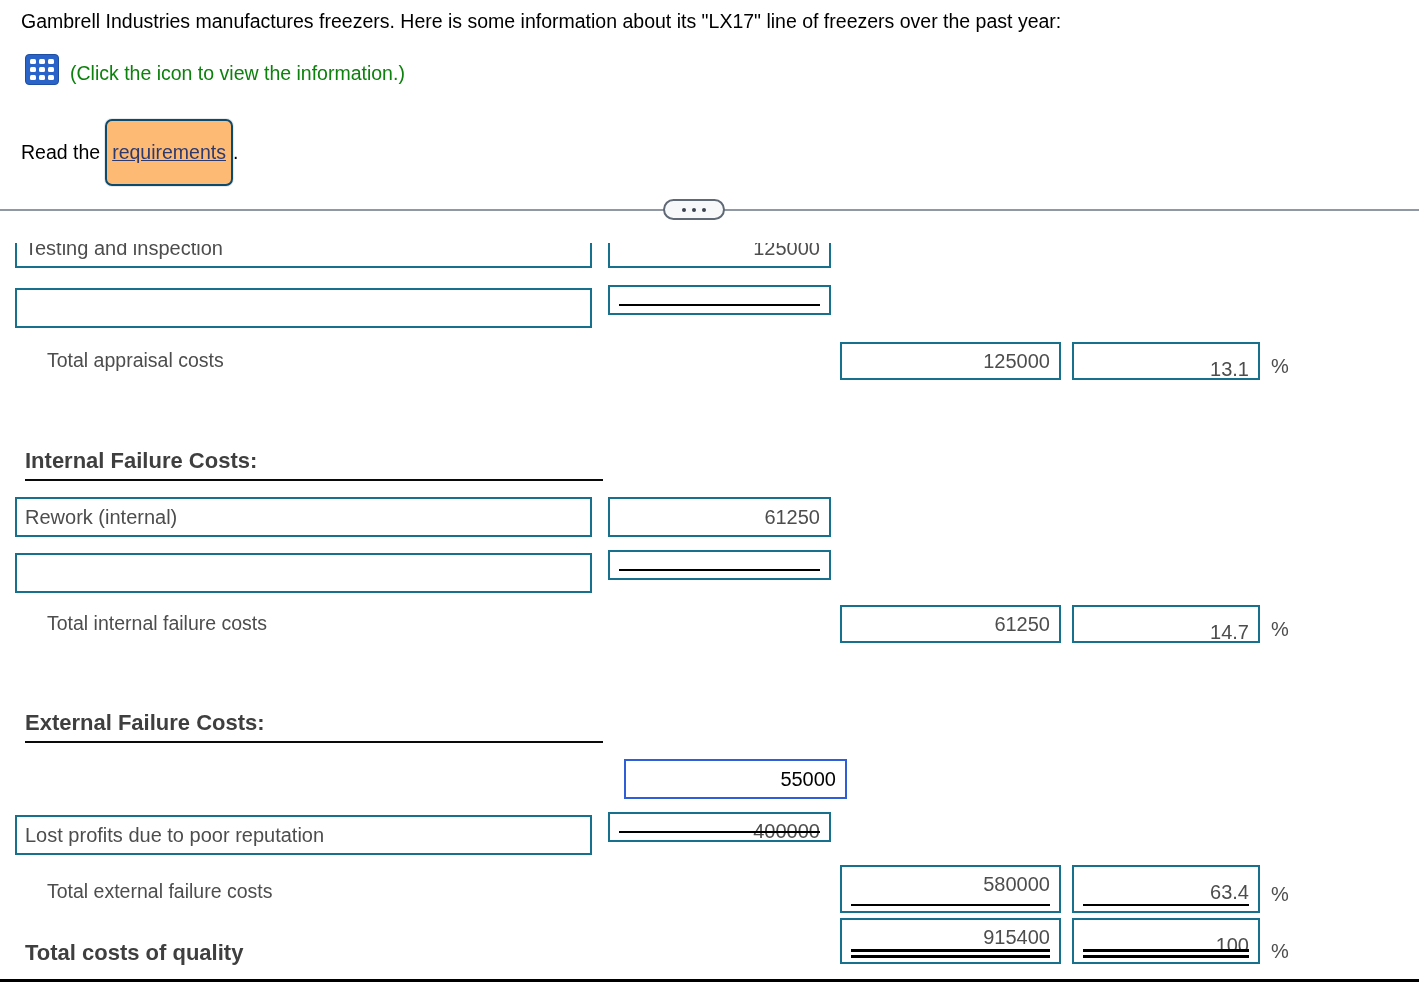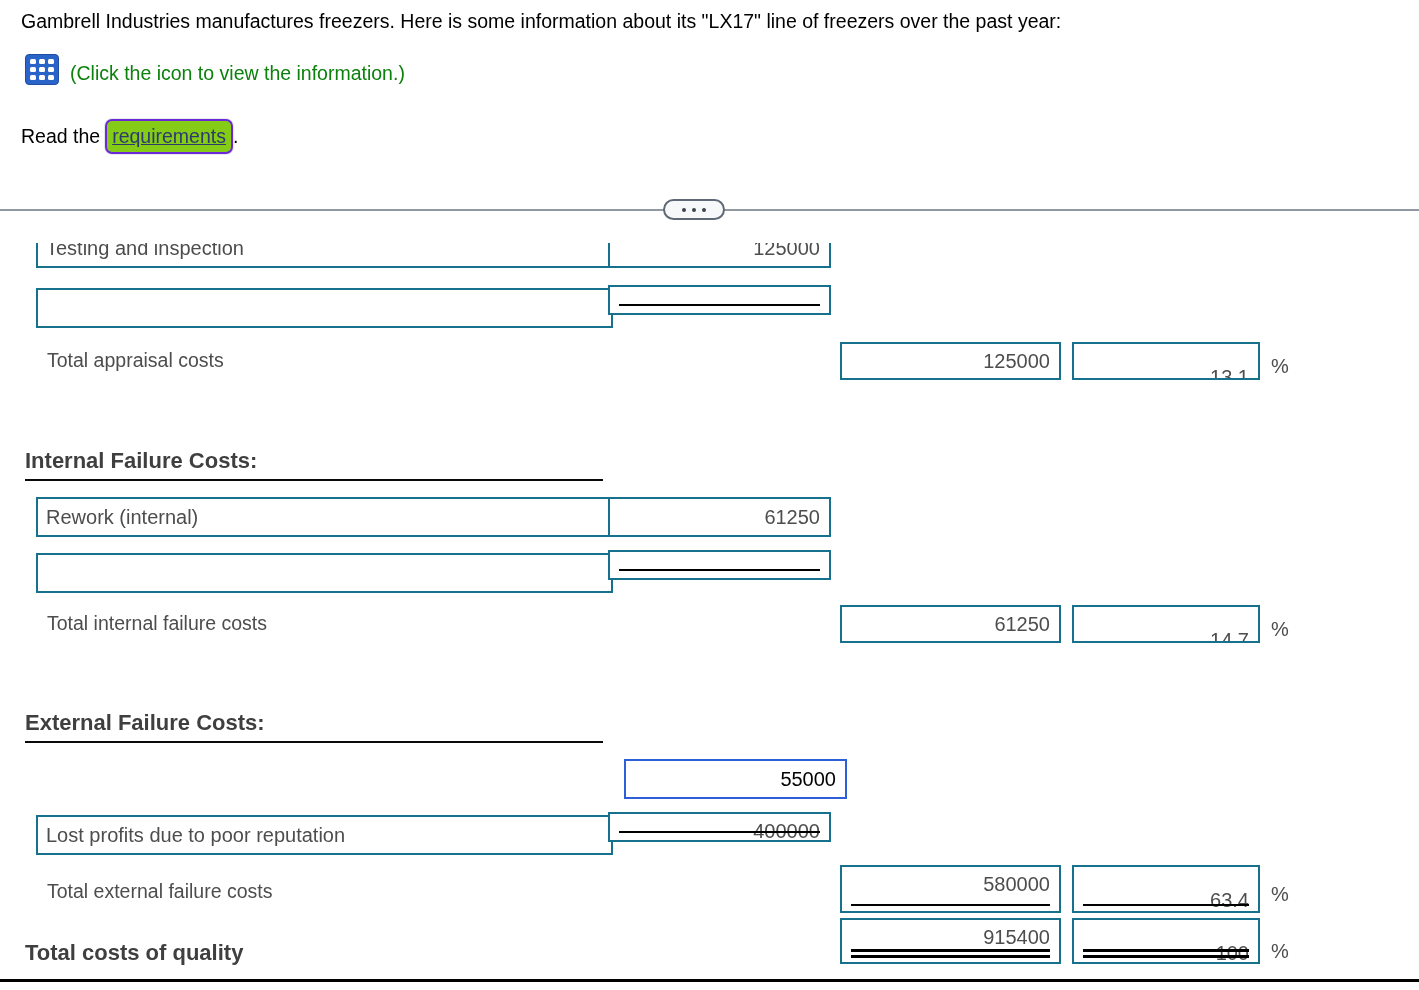--- a/index.html
+++ b/index.html
@@ -14,47 +14,47 @@
   .icon-line { position:absolute; left:25px; top:54px; display:flex; align-items:flex-end; gap:11px; }
   .table-icon {
     width:34px; height:31px; background:#2a64c8; border:1px solid #1e4fa3; border-radius:4px;
     display:grid; grid-template-columns:repeat(3,1fr); grid-template-rows:repeat(3,1fr);
     gap:3px; padding:4px; cursor:pointer;
   }
   .table-icon span { background:#ffffff; border-radius:1.5px; }
   .hint { color:#0c810c; font-size:19.5px; }
   .read-line { position:absolute; left:21px; top:119px; font-size:19.5px; color:#000; display:flex; align-items:center; }
   .req-box {
-    display:inline-block; margin-left:5px; padding:4px 5px; background:#84cc16;
-    border:2px solid #6d28d9; border-radius:7px; box-shadow:0 0 0 1px #e9eaeb;
+    display:inline-block; margin-left:5px; padding:20px 5px; background:#fdba74;
+    border:2px solid #0c4a6e; border-radius:7px; box-shadow:0 0 0 1px #e9eaeb;
   }
   a.req { color:#2d3a70; text-decoration:underline; cursor:pointer; }
 
   
   .divider { position:absolute; left:0; right:0; top:209px; border-top:2px solid #8f98a3; }
   .pill {
     position:absolute; left:663px; top:199px; width:62px; height:21px;
     border:2px solid #5f6875; border-radius:11px; background:#f7f8f9;
     display:flex; align-items:center; justify-content:center; gap:6px; cursor:pointer;
   }
   .pill i { width:4px; height:4px; border-radius:50%; background:#3c4450; }
 
   
   .sheet { position:absolute; left:0; top:243px; width:1419px; height:737px; overflow:hidden; }
 
   .box {
     position:absolute; border:2px solid #17718c; background:#fff;
     font-size:20px; color:#4d4d4d; white-space:nowrap; overflow:hidden;
   }
-  .lbl { left:36px; width:577px; height:40px; padding:0 8px; line-height:36px; text-align:left; }
+  .lbl { left:15px; width:577px; height:40px; padding:0 8px; line-height:36px; text-align:left; }
   .val { left:608px; width:223px; height:40px; padding:0 9px; line-height:36px; text-align:right; }
   .val.tall { height:30px; line-height:34px; }
   .val.focused { border-color:#2e5fd9; color:#000;margin-left:16px; }
   .tot { left:840px; width:221px; height:38px; padding:0 9px; line-height:34px; text-align:right; }
-  .pct { left:1072px; width:188px; height:38px; padding:16px 9px; line-height:34px; text-align:right; }
+  .pct { left:1072px; width:188px; height:38px; padding:8px 9px; line-height:34px; text-align:right; }
   .h42 { height:48px; }
   .h46 { height:46px; }
 
   .rule  { position:absolute; left:9px; right:9px; bottom:7px; border-top:2.5px solid #000; }
   .rule2 { position:absolute; left:9px; right:9px; bottom:4px; height:9px;
            border-top:3px solid #000; border-bottom:3px solid #000; }
 
   .plain  { position:absolute; left:47px; font-size:19.5px; color:#4d4d4d; white-space:nowrap; }
   .header { position:absolute; left:25px; font-size:22px; font-weight:bold; color:#3f3f3f; white-space:nowrap; }
   .hrule  { position:absolute; left:25px; width:578px; border-top:2.5px solid #0a0a0a; }

